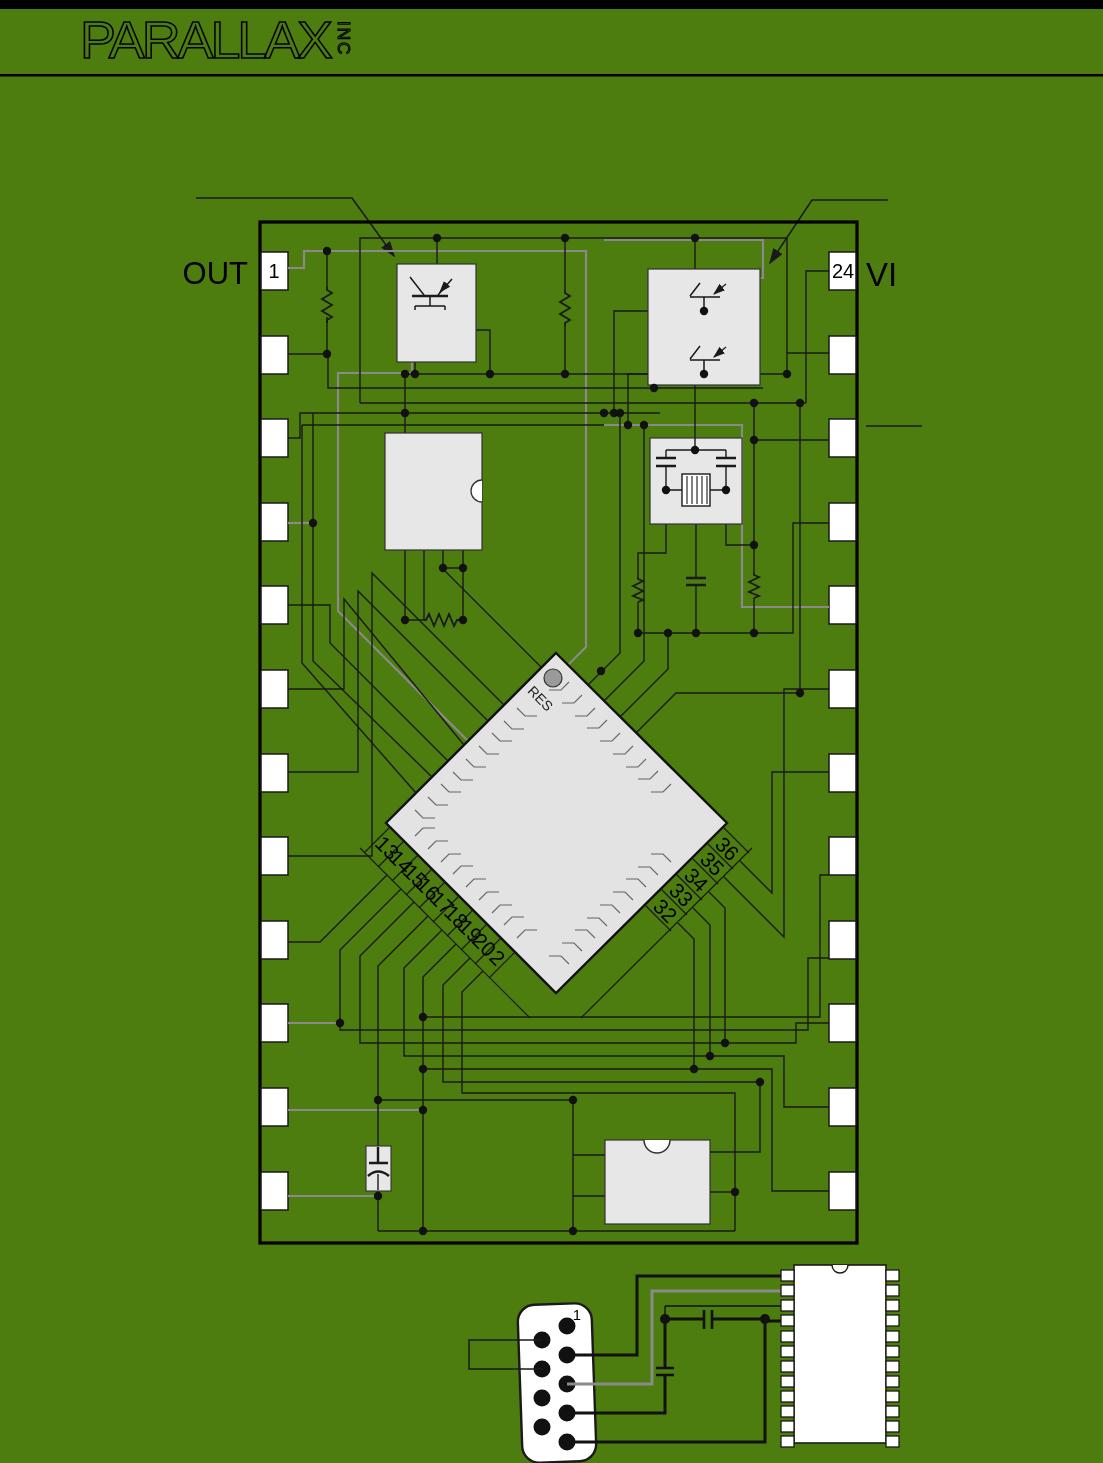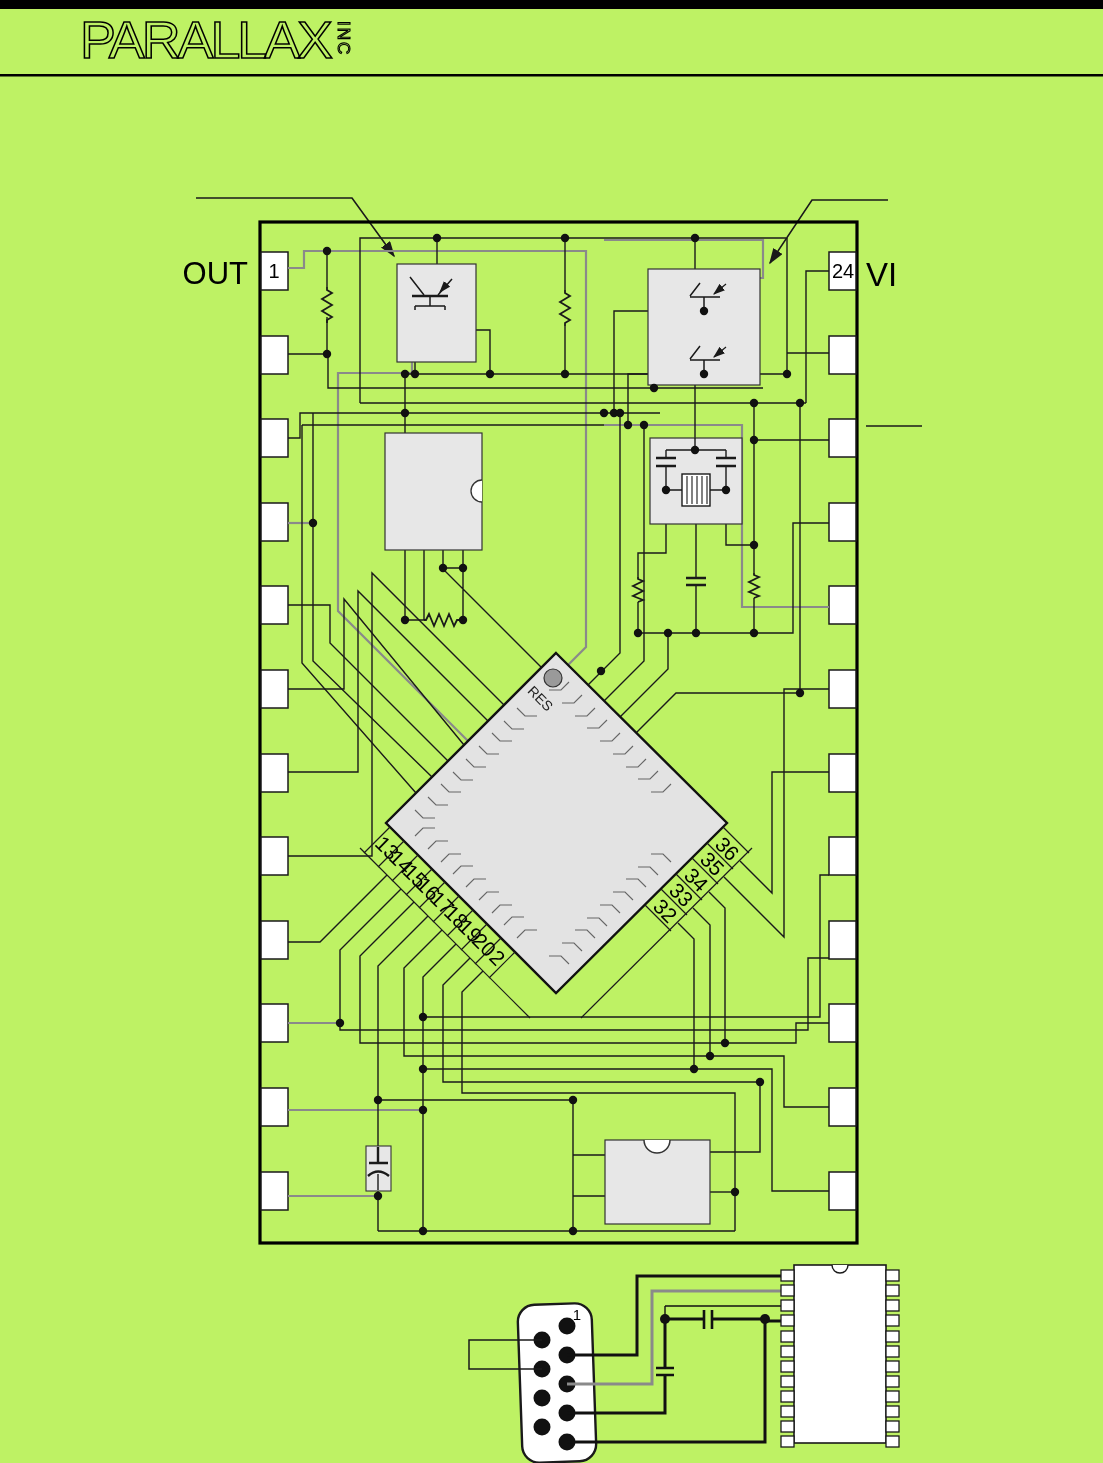--- a/index.html
+++ b/index.html
@@ -1,16 +1,16 @@
 <!DOCTYPE html>
 <html><head>
 <meta charset="utf-8">
 <style>
   html,body{margin:0;padding:0;background:#fff;}
-  .page{position:relative;width:1103px;height:1463px;background:#bef264;overflow:hidden;
+  .page{position:relative;width:1103px;height:1463px;background:#4d7c0f;overflow:hidden;
         font-family:"Liberation Sans",sans-serif;}
   svg{position:absolute;left:0;top:0;}
   text{font-family:"Liberation Sans",sans-serif;}
 </style>
 </head>
 <body>
 
 <div class="page">
 <svg width="1103" height="1463" viewBox="0 0 1103 1463">
   <defs>

